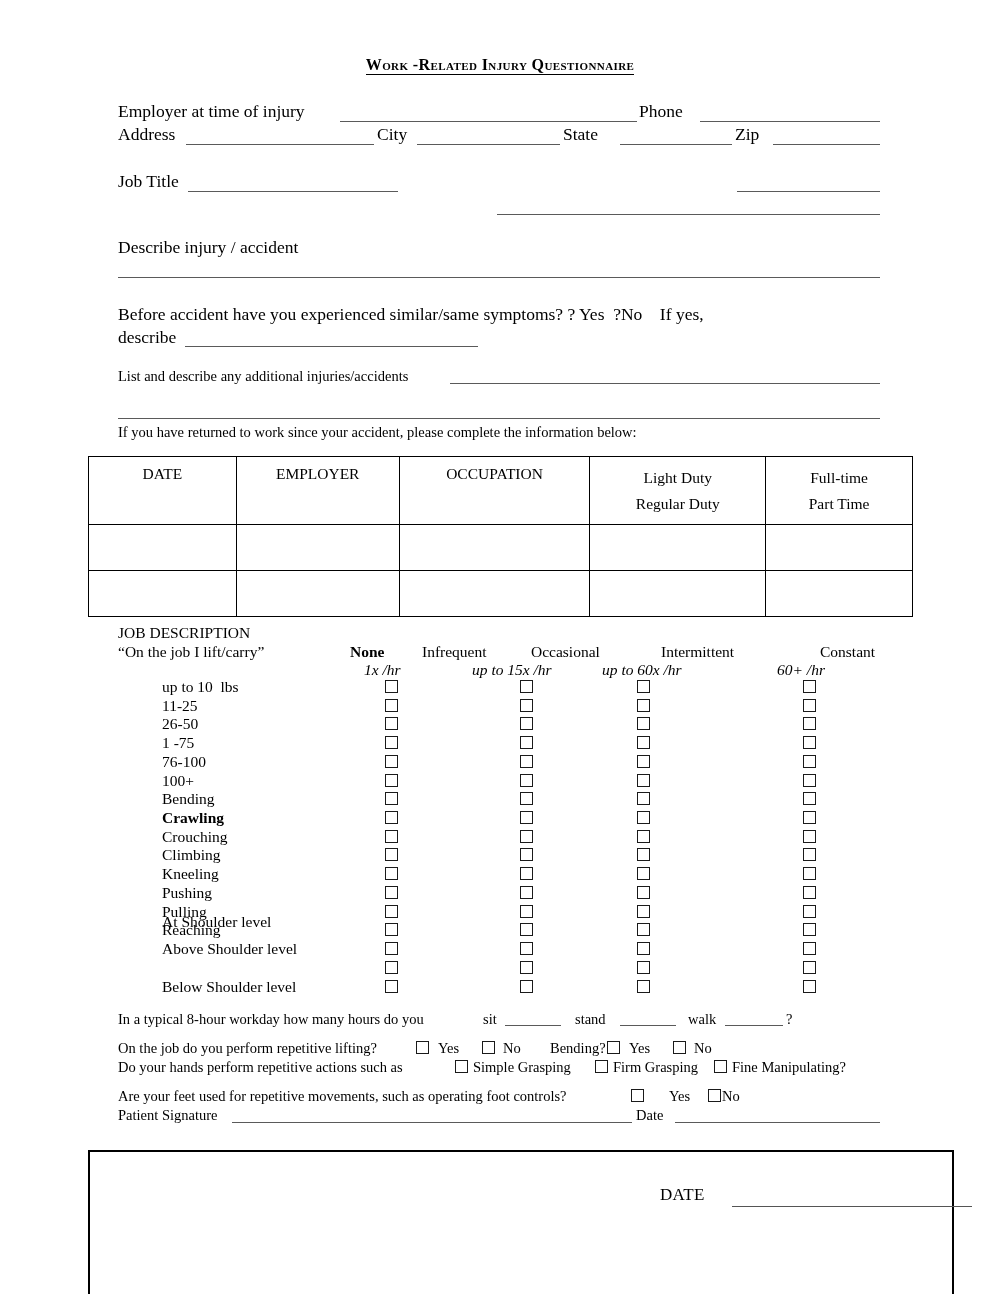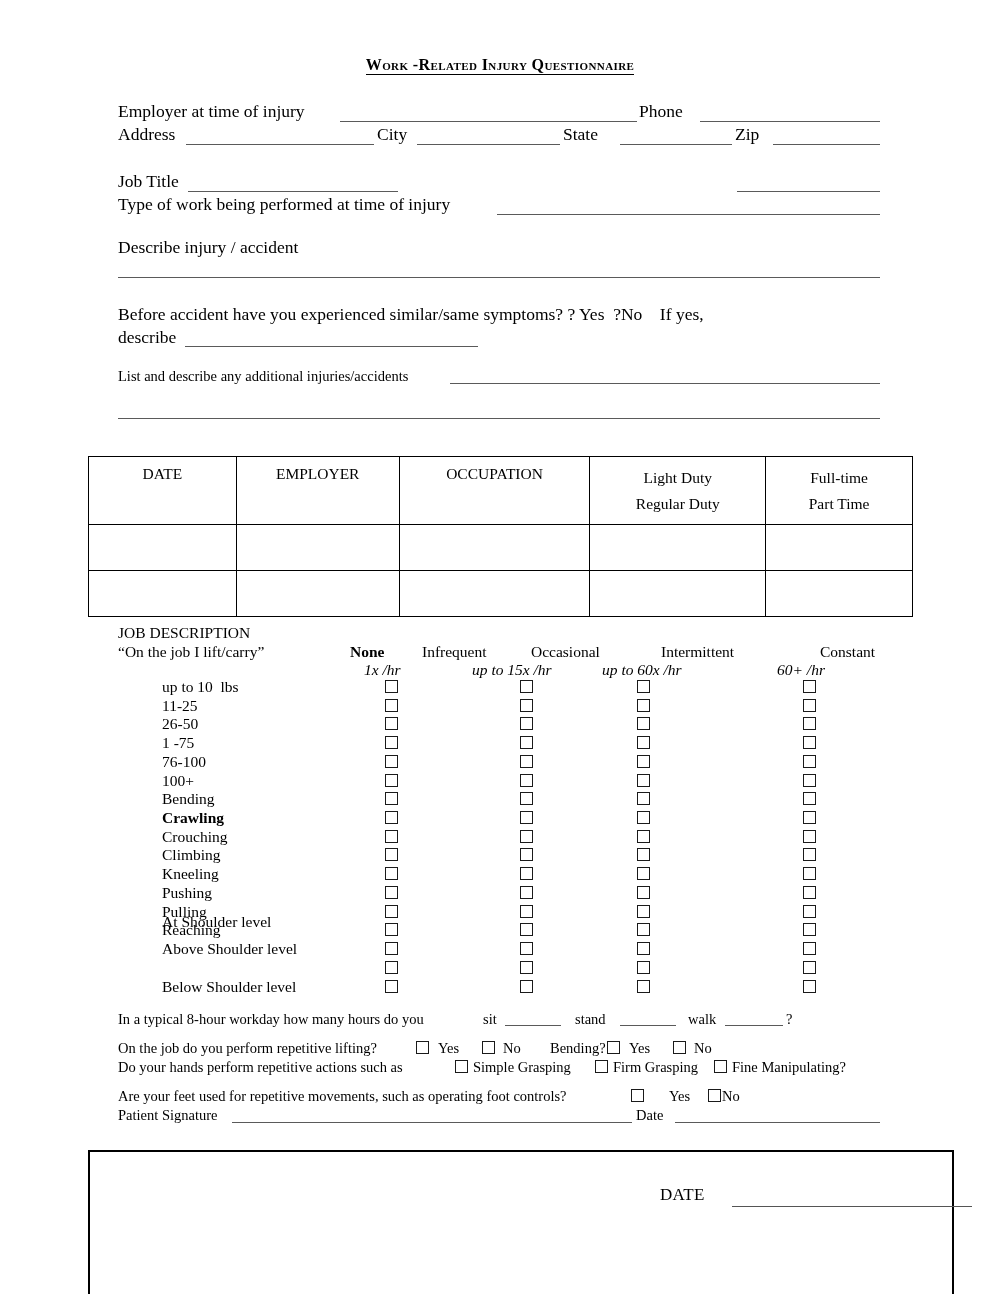--- a/index.html
+++ b/index.html
@@ -108,34 +108,34 @@
   <div class="rule" style="left:417px; top:144px; width:143px;"></div>
   <div class="t" style="left:563px; top:125px;">State</div>
   <div class="rule" style="left:620px; top:144px; width:112px;"></div>
   <div class="t" style="left:735px; top:125px;">Zip</div>
   <div class="rule" style="left:773px; top:144px; width:107px;"></div>
 
   <div class="t" style="left:118px; top:172px;">Job Title</div>
   <div class="rule" style="left:188px; top:191px; width:210px;"></div>
   <div class="rule" style="left:737px; top:191px; width:143px;"></div>
 
-  <div class="t" style="left:118px; top:195px;">Type of work being performed at time of injury</div>
   <div class="rule" style="left:497px; top:214px; width:383px;"></div>
 
   <div class="t" style="left:118px; top:238px;">Describe injury / accident</div>
   <div class="rule" style="left:118px; top:277px; width:762px;"></div>
 
   <div class="t" style="left:118px; top:305px;">Before accident have you experienced similar/same symptoms? ? Yes  ?No    If yes,</div>
   <div class="t" style="left:118px; top:328px;">describe</div>
   <div class="rule" style="left:185px; top:346px; width:293px;"></div>
 
   <div class="t sm" style="left:118px; top:368px;">List and describe any additional injuries/accidents</div>
   <div class="rule" style="left:450px; top:383px; width:430px;"></div>
   <div class="rule" style="left:118px; top:418px; width:762px;"></div>
 
+  <div class="t sm" style="left:118px; top:424px;">If you have returned to work since your accident, please complete the information below:</div>
 
   <table class="rtw-table">
     <tbody>
         <tr>
       <td style="width:148px;">
         <span>DATE</span>
       </td>
       <td style="width:163px;">
         <span>EMPLOYER</span>
       </td>

